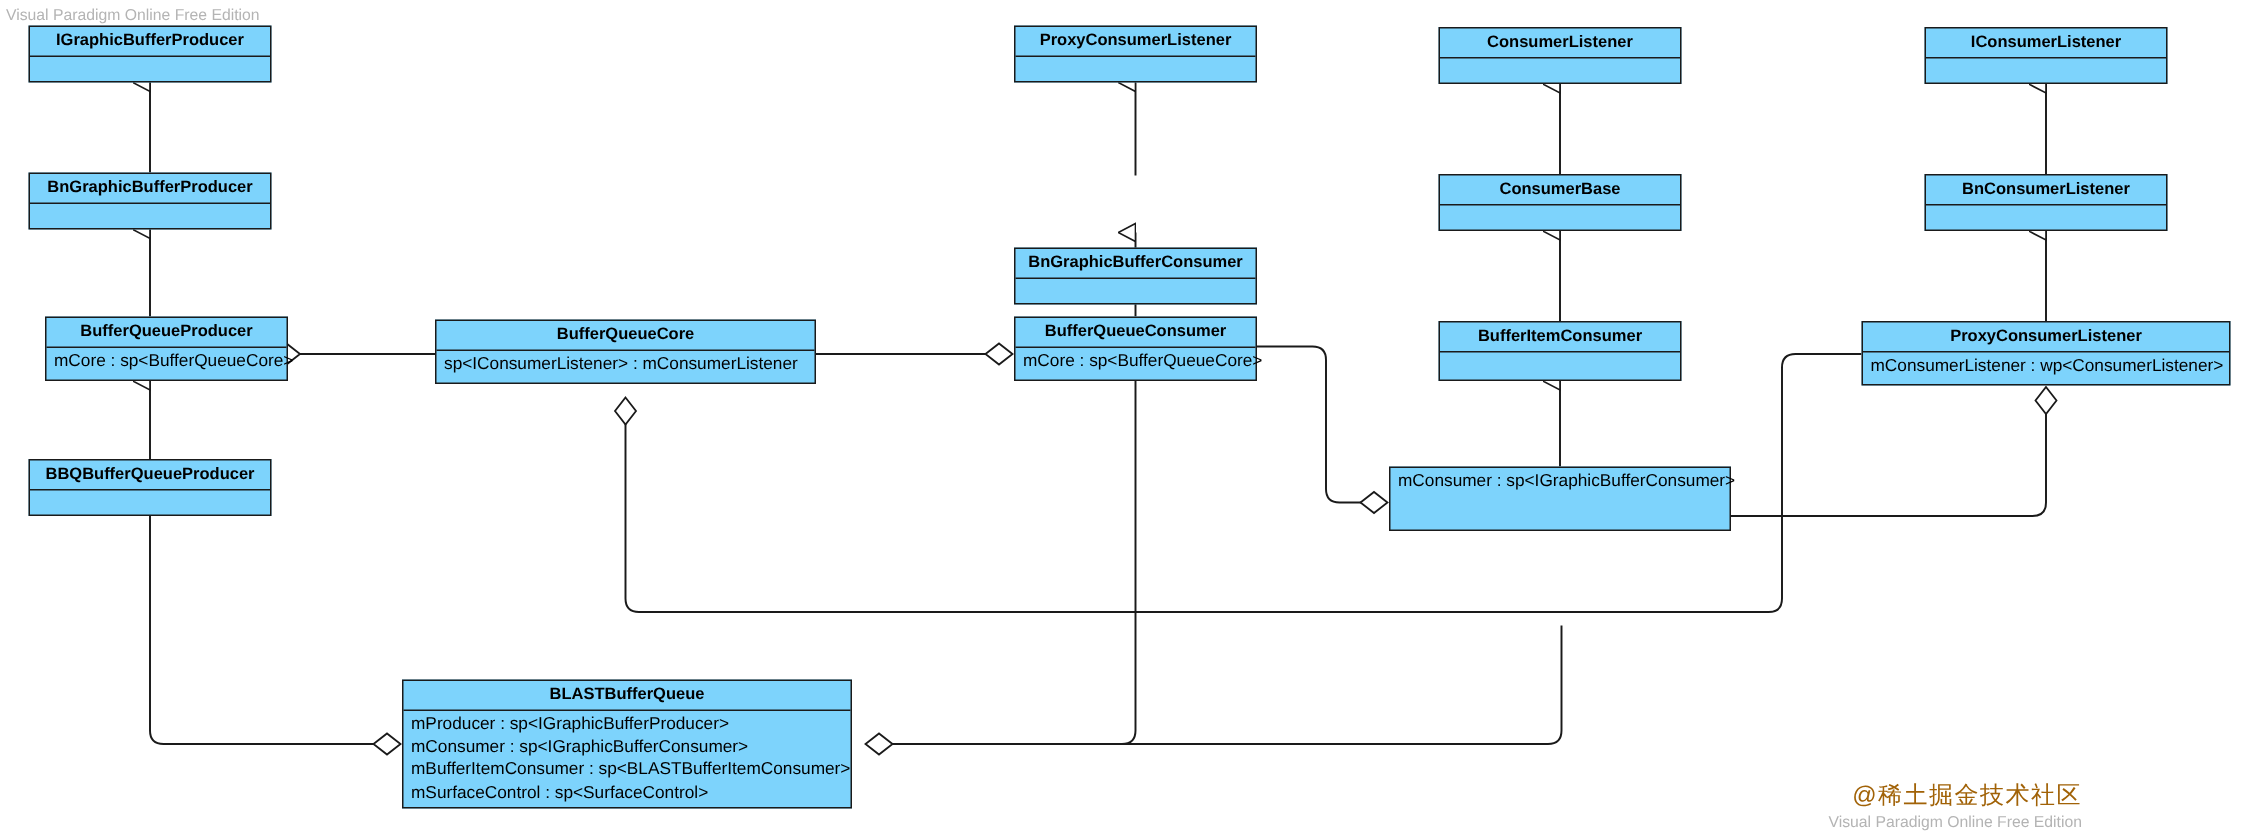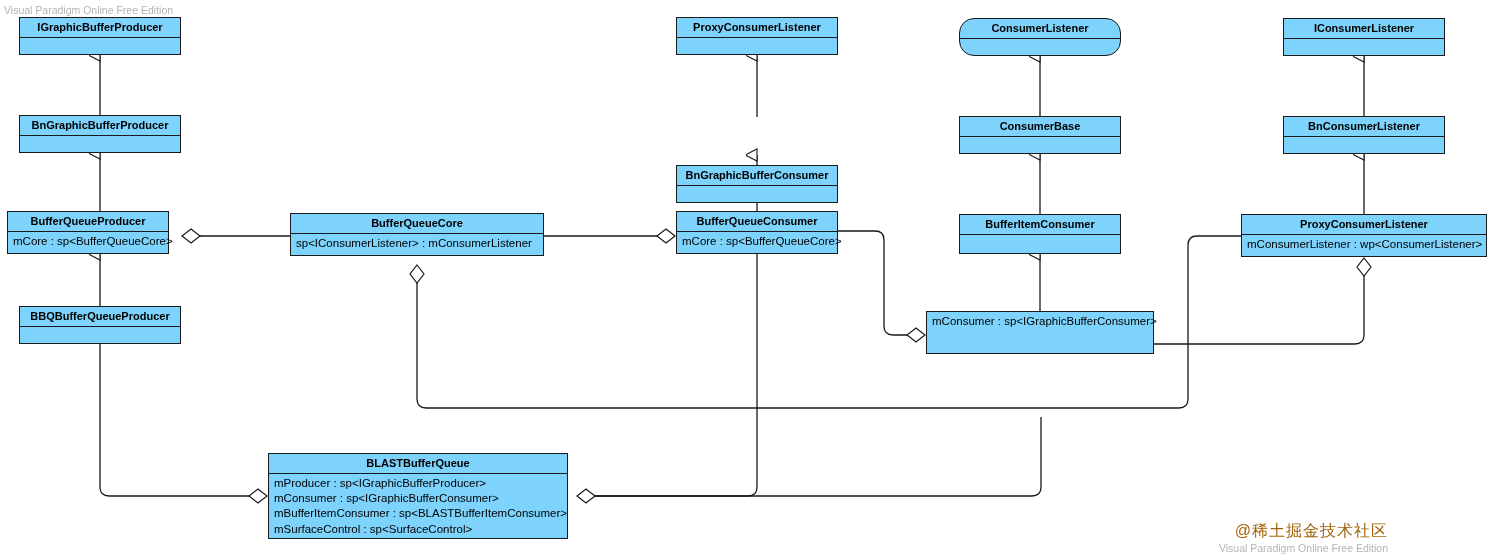--- a/index.html
+++ b/index.html
@@ -152,21 +152,21 @@
   <div class="uml-class" style="left:19px; top:17px; width:162px; height:38px;">
     <div class="uml-title">IGraphicBufferProducer</div>
     <div class="uml-attrs empty"></div>
   </div>
 
   <div class="uml-class" style="left:19px; top:115px; width:162px; height:38px;">
     <div class="uml-title">BnGraphicBufferProducer</div>
     <div class="uml-attrs empty"></div>
   </div>
 
-  <div class="uml-class" style="left:7px; top:211px; width:162px; height:43px;">
+  <div class="uml-class" style="left:30px; top:211px; width:162px; height:43px;">
     <div class="uml-title">BufferQueueProducer</div>
     <div class="uml-attrs">
       <div class="attr-line">mCore : sp&lt;BufferQueueCore&gt;</div>
     </div>
   </div>
 
   <div class="uml-class" style="left:19px; top:306px; width:162px; height:38px;">
     <div class="uml-title">BBQBufferQueueProducer</div>
     <div class="uml-attrs empty"></div>
   </div>
@@ -188,21 +188,21 @@
     <div class="uml-attrs empty"></div>
   </div>
 
   <div class="uml-class" style="left:676px; top:211px; width:162px; height:43px;">
     <div class="uml-title">BufferQueueConsumer</div>
     <div class="uml-attrs">
       <div class="attr-line">mCore : sp&lt;BufferQueueCore&gt;</div>
     </div>
   </div>
 
-  <div class="uml-class" style="left:959px; top:18px; width:162px; height:38px;border-radius:15px;">
+  <div class="uml-class" style="left:959px; top:18px; width:162px; height:38px;">
     <div class="uml-title">ConsumerListener</div>
     <div class="uml-attrs empty"></div>
   </div>
 
   <div class="uml-class" style="left:959px; top:116px; width:162px; height:38px;">
     <div class="uml-title">ConsumerBase</div>
     <div class="uml-attrs empty"></div>
   </div>
 
   <div class="uml-class" style="left:959px; top:214px; width:162px; height:40px;">

